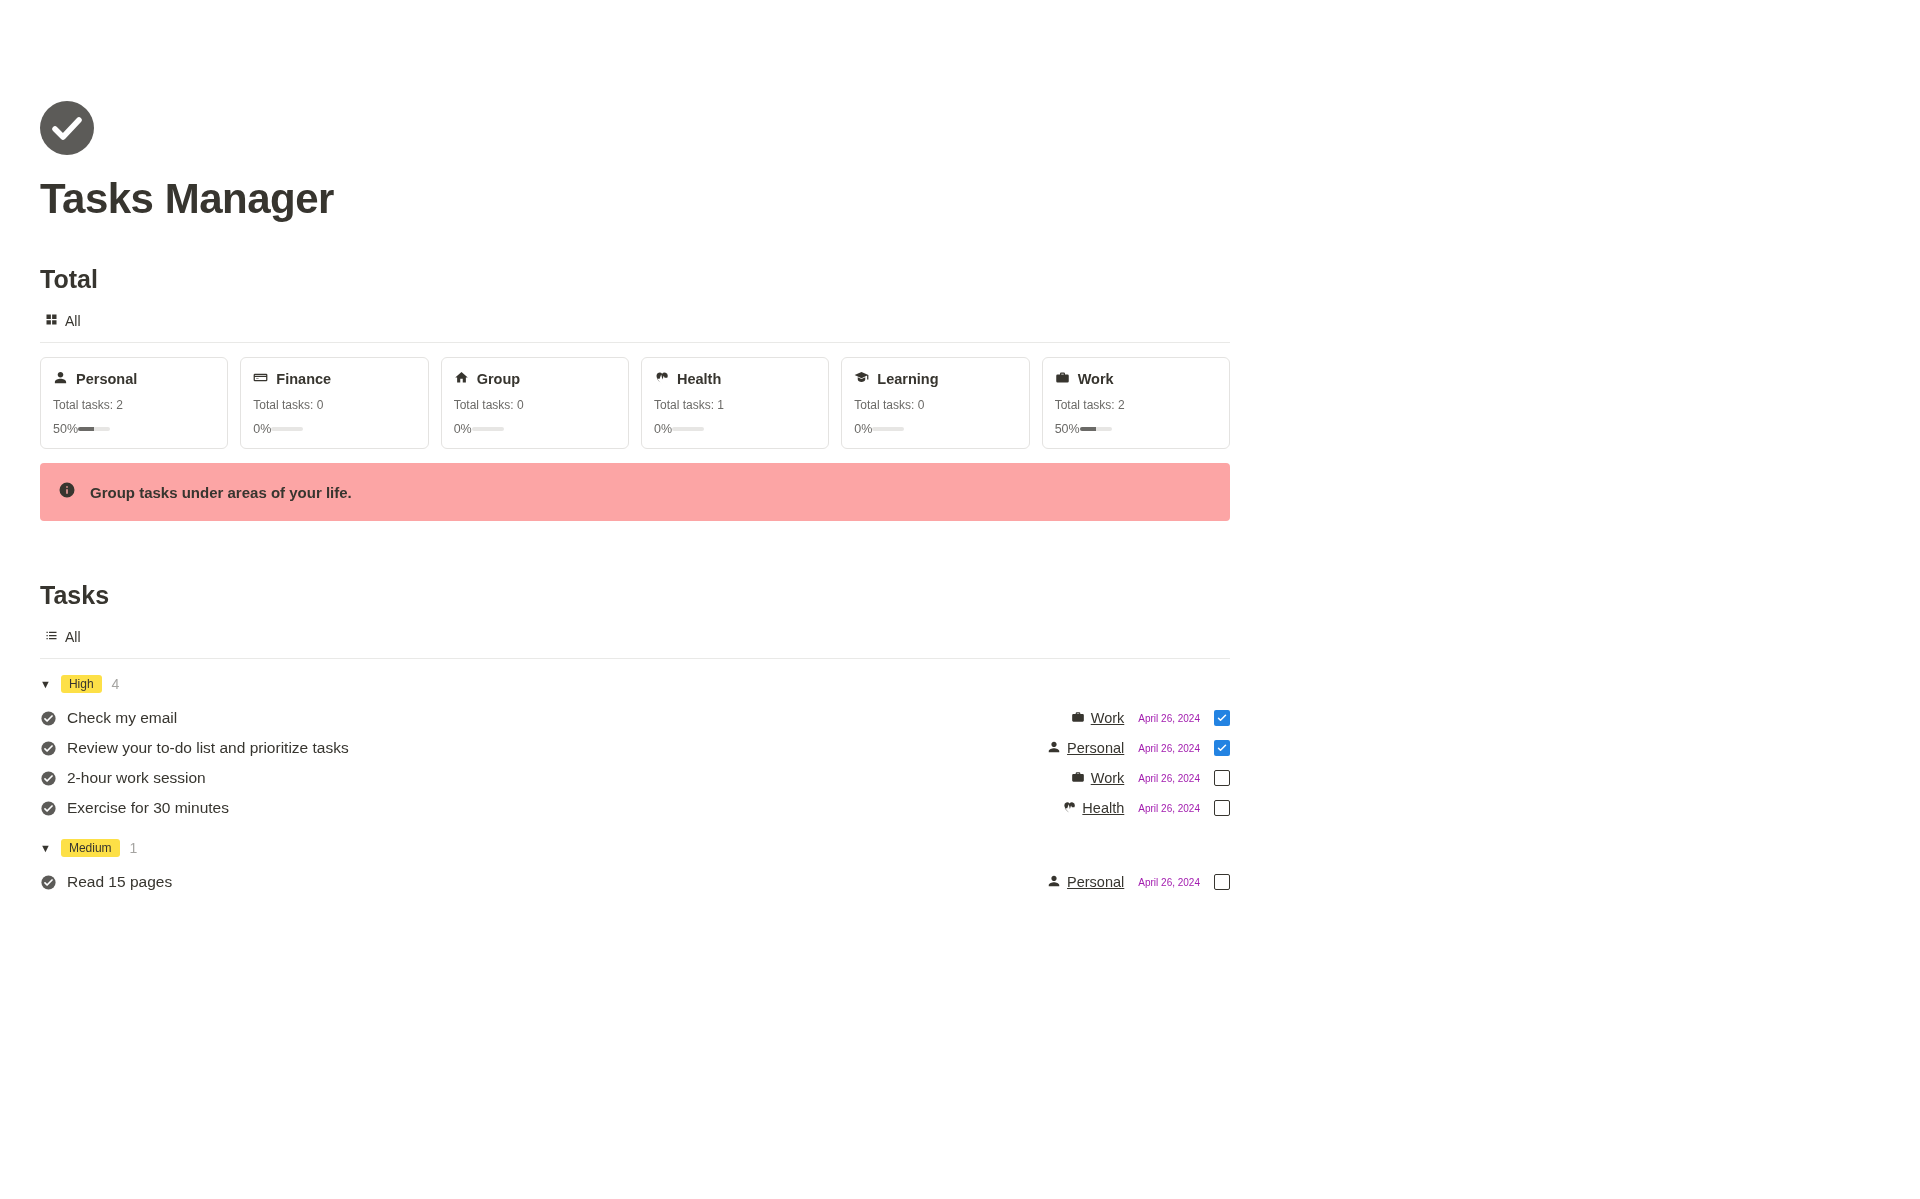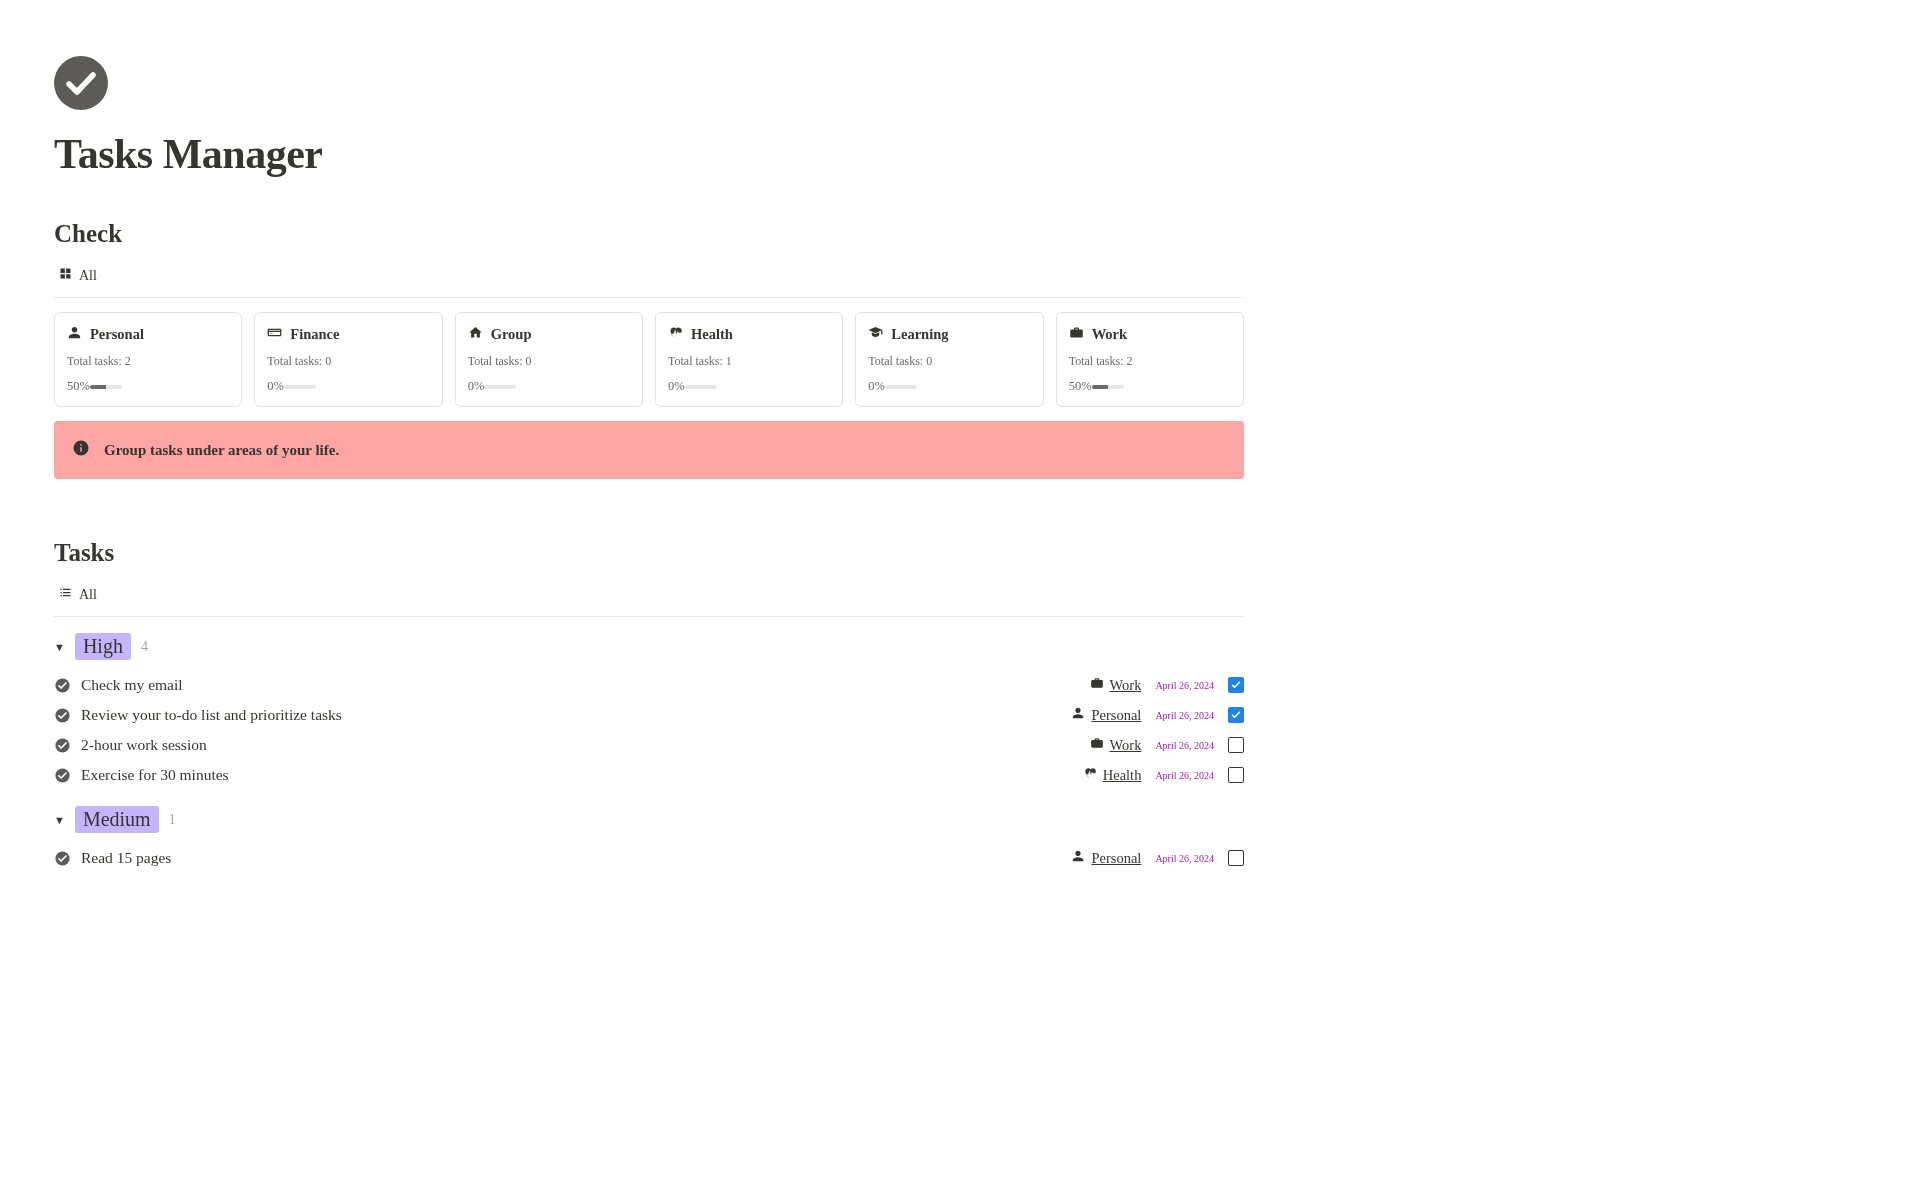--- a/index.html
+++ b/index.html
@@ -3,24 +3,23 @@
 <meta charset="utf-8">
 <style>
 * { box-sizing: border-box; margin: 0; padding: 0; }
 body {
   font-family: -apple-system, BlinkMacSystemFont, "Segoe UI", Helvetica, Arial, sans-serif;
   color: #37352f;
   background: #fff;
 }
 .page {
   max-width: 1210px;
-  margin-left: 54px;
-  padding-top: 56px;
+  margin-left: 40px;
+  padding-top: 101px;
   padding-right: 20px;
-  font-family: Liberation Serif, serif;
 }
 .page-icon { margin-bottom: 20px; }
 .page-icon svg { display: block; }
 .page-title {
   font-size: 42px;
   font-weight: 700;
   letter-spacing: -0.5px;
   margin-bottom: 42px;
 }
 .section-heading {
@@ -109,24 +108,24 @@
 
 .group-row {
   display: flex;
   align-items: center;
   gap: 10px;
   margin: 16px 0 10px 0;
   cursor: pointer;
 }
 .group-toggle { font-size: 11px; color: #37352f; }
 .group-label {
-  background: #c4b5fd;
+  background: #fde047;
   border-radius: 3px;
   padding: 2px 8px;
-  font-size: 20px;
+  font-size: 12px;
   color: #37352f;
 }
 .group-count { font-size: 14px; color: #a5a4a1; }
 
 .task-row {
   display: flex;
   align-items: center;
   padding: 6px 0;
   gap: 27px;
 }
@@ -219,21 +218,21 @@
 
   <div class="page-icon">
     <svg width="54" height="54" viewBox="0 0 54 54">
         <circle cx="27" cy="27" r="27" fill="#5c5b58"></circle>
         <path d="M15 28l8 8 16-17" stroke="#fff" stroke-width="5.5" fill="none" stroke-linecap="round" stroke-linejoin="round"></path>
       </svg>
   </div>
 
   <h1 class="page-title">Tasks Manager</h1>
 
-  <h2 class="section-heading">Check</h2>
+  <h2 class="section-heading">Total</h2>
 
   <div class="view-tabs">
     <div class="view-tab">
       <span><svg>
             <use href="#i-gallery"></use>
           </svg></span>
       <span>All</span>
     </div>
   </div>
 

